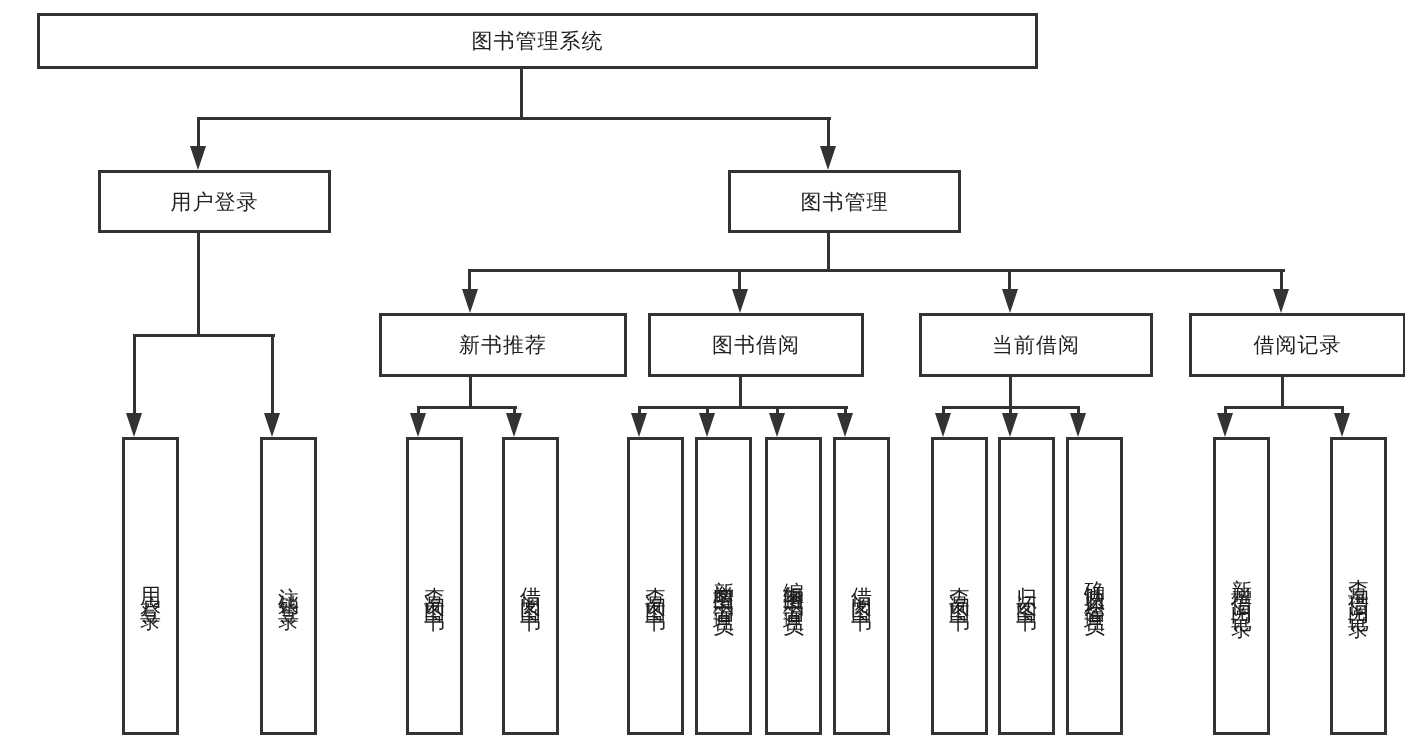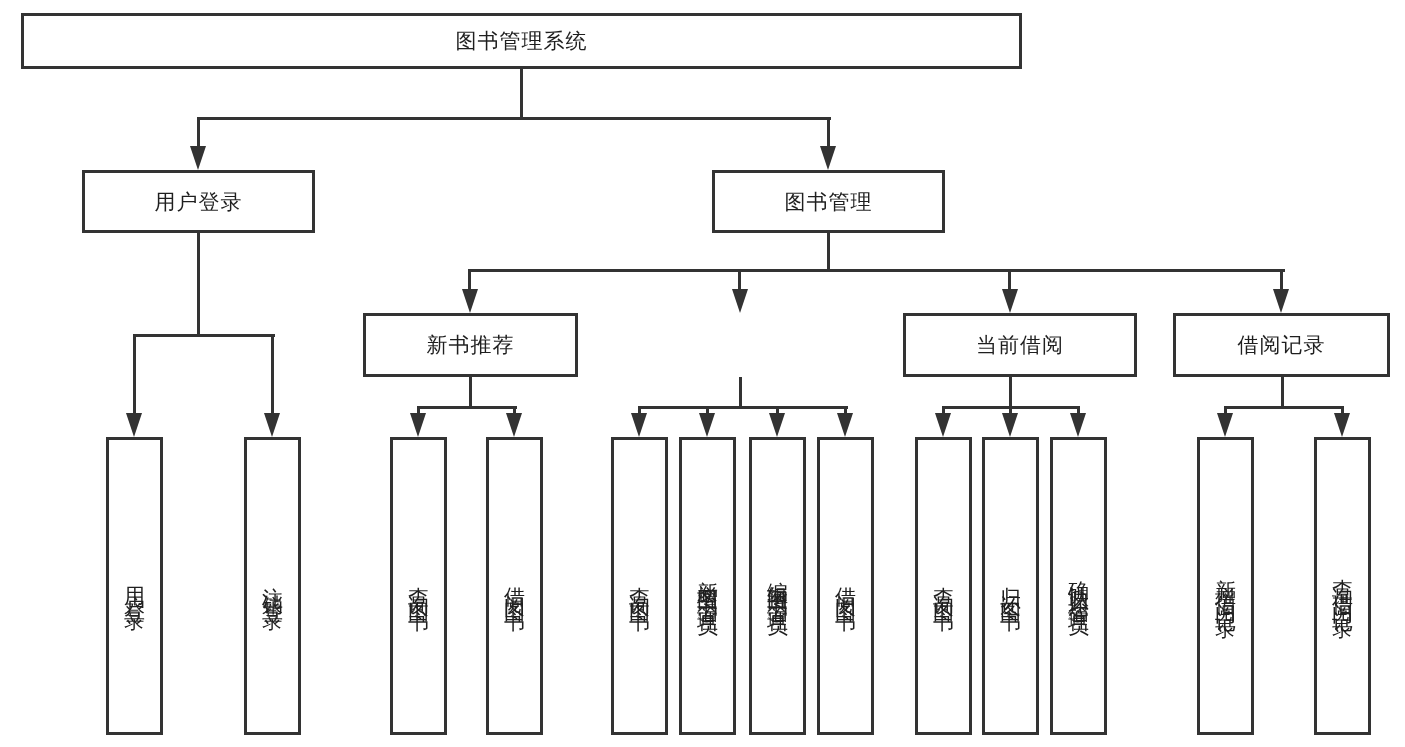--- a/index.html
+++ b/index.html
@@ -19,20 +19,21 @@
   }
   .box{
     position:absolute;
     box-sizing:border-box;
     border:3px solid var(--line);
     background:#fff;
     display:flex;align-items:center;justify-content:center;
     font-size:21px;
     letter-spacing:1px;
     white-space:nowrap;
+    margin-left:16px;
   }
   .leaf{
     writing-mode:vertical-rl;
     text-orientation:mixed;
     letter-spacing:8px;
     font-size:21px;
   }
   .leaf.ls-small{letter-spacing:5px;}
   .v,.h{position:absolute;background:var(--line);display:block;}
   .v{width:3px;}
@@ -82,21 +83,22 @@
   <i class="h" style="left:468px;top:269px;width:817px"></i>
   <i class="v" style="left:468px;top:269px;height:24px"></i>
   <i class="arr" style="left:462px;top:289px"></i>
   <i class="v" style="left:738px;top:269px;height:24px"></i>
   <i class="arr" style="left:732px;top:289px"></i>
   <i class="v" style="left:1008px;top:269px;height:24px"></i>
   <i class="arr" style="left:1002px;top:289px"></i>
   <i class="v" style="left:1280px;top:269px;height:24px"></i>
   <i class="arr" style="left:1273px;top:289px"></i>
 
-  <div class="box" style="left:363px;top:313px;width:215px;height:64px">新书推荐</div>
+  <div class="box" style="left:363px;top:313px;width:248px;height:64px">新书推荐</div>
+  <div class="box" style="left:632px;top:313px;width:216px;height:64px">图书借阅</div>
   <div class="box" style="left:903px;top:313px;width:234px;height:64px">当前借阅</div>
   <div class="box" style="left:1173px;top:313px;width:217px;height:64px">借阅记录</div>
 
   <i class="v" style="left:469px;top:377px;height:32px"></i>
   <i class="h" style="left:417px;top:406px;width:100px"></i>
   <i class="v" style="left:417px;top:406px;height:10px"></i>
   <i class="arr" style="left:410px;top:413px"></i>
   <i class="v" style="left:513px;top:406px;height:10px"></i>
   <i class="arr" style="left:506px;top:413px"></i>
 

